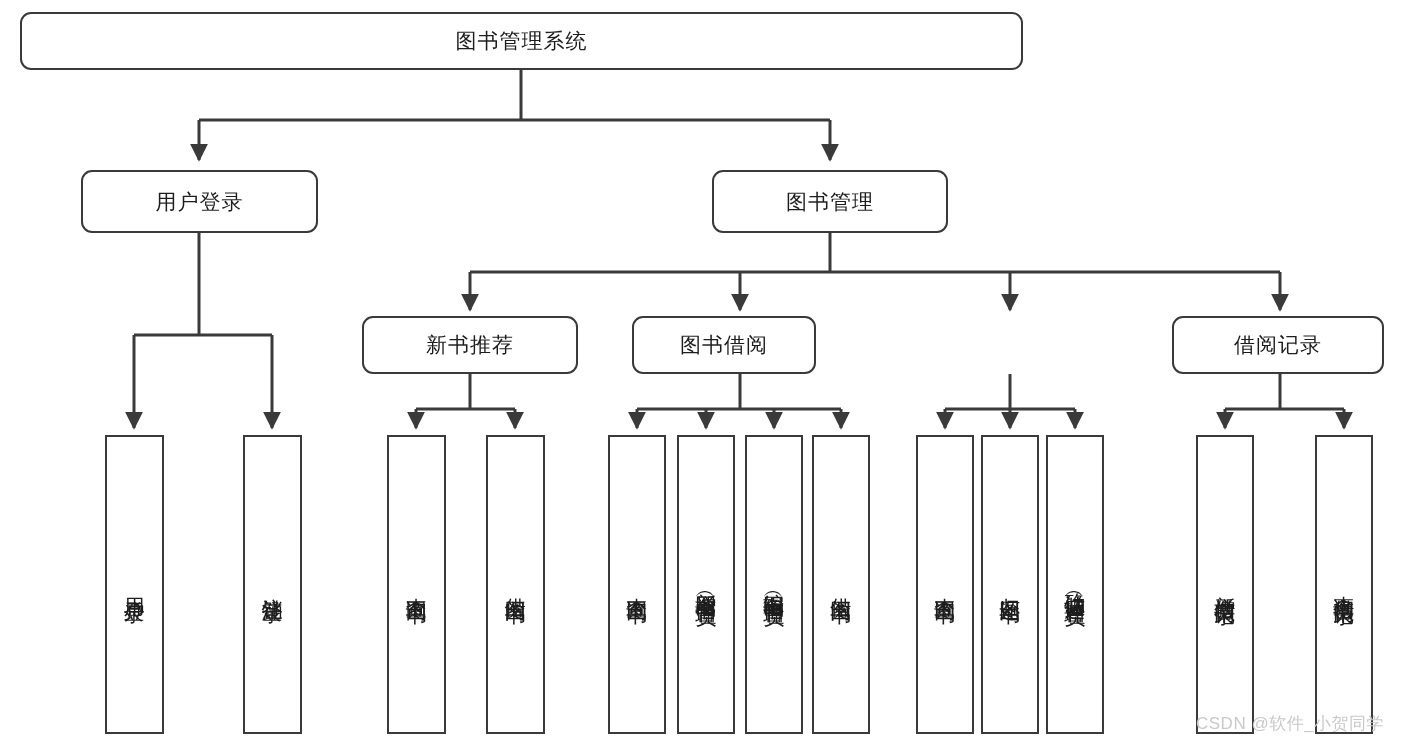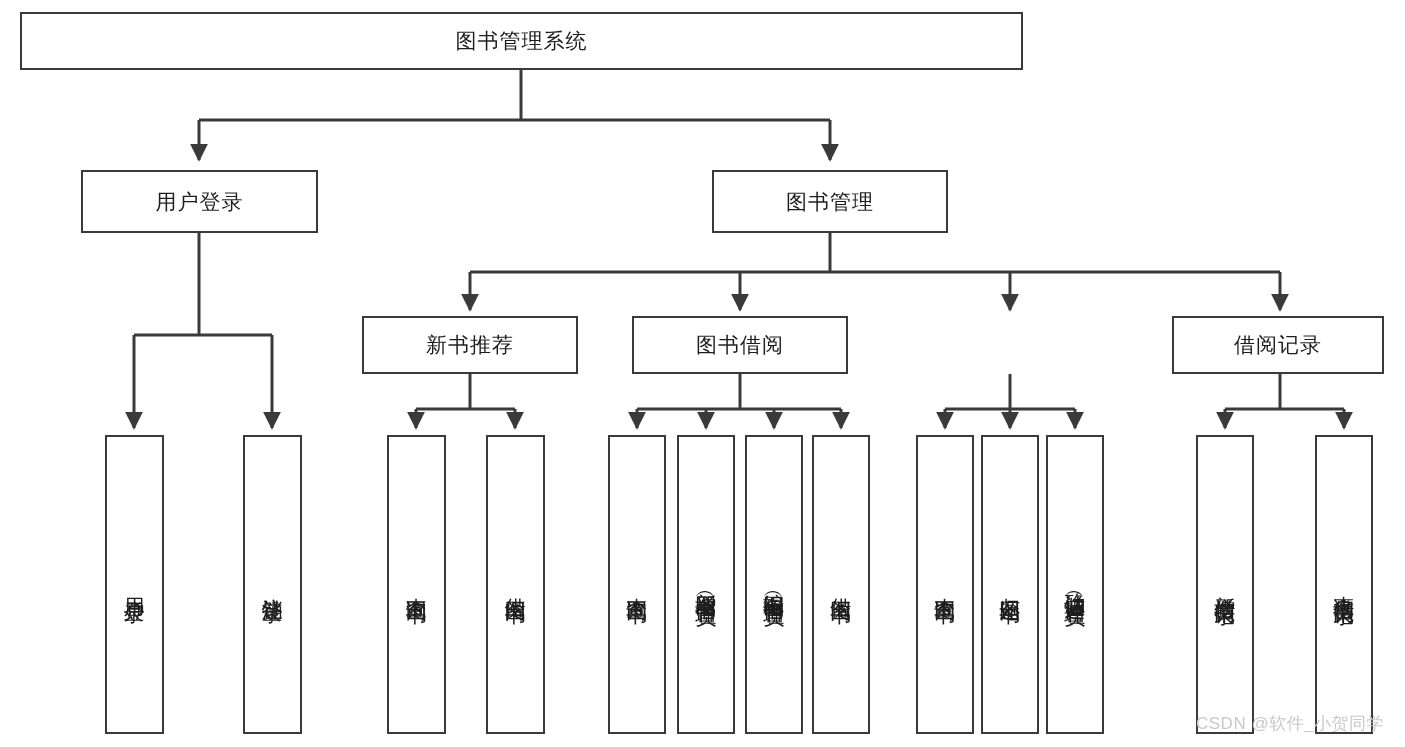--- a/index.html
+++ b/index.html
@@ -8,21 +8,21 @@
     font-family:"Liberation Sans","DejaVu Sans",sans-serif;
   }
   #stage{position:relative;width:1405px;height:747px;background:#fff;}
   svg#wires{position:absolute;left:0;top:0;width:1405px;height:747px;}
   .node{
     position:absolute;box-sizing:border-box;
     border:2.5px solid #3a3a3a;background:#ffffff;
     display:flex;align-items:center;justify-content:center;
     color:#1d1d1d;
   }
-  .node.h{font-size:21px;line-height:1.1;letter-spacing:1px;}
+  .node.h{font-size:21px;line-height:1.1;letter-spacing:1px;border-radius:11px;}
   .node.v{font-size:21px;line-height:1.12;letter-spacing:2px;}
   .vtext{
     writing-mode:vertical-rl;text-orientation:upright;
     white-space:nowrap;display:block;
   }
   .htext{white-space:nowrap;display:block;}
   #watermark{
     position:absolute;left:1196px;top:712px;
     font-size:17px;color:#c9c9c9;white-space:nowrap;
     letter-spacing:0.5px;pointer-events:none;text-align:center;
@@ -90,21 +90,21 @@
   <div class="node h" style="left:81px;top:170px;width:237px;height:63px;">
     <span class="htext">用户登录</span>
   </div>
   <div class="node h" style="left:362px;top:316px;width:216px;height:58px;">
     <span class="htext">新书推荐</span>
   </div>
 
   <div class="node h" style="left:712px;top:170px;width:236px;height:63px;">
     <span class="htext">图书管理</span>
   </div>
-  <div class="node h" style="left:632px;top:316px;width:216px;height:58px;">
+  <div class="node h" style="left:632px;top:316px;width:184px;height:58px;">
     <span class="htext">图书借阅</span>
   </div>
   <div class="node h" style="left:1172px;top:316px;width:212px;height:58px;">
     <span class="htext">借阅记录</span>
   </div>
 
   <div class="node v" style="left:105px;top:435px;width:59px;height:299px;">
     <span class="vtext">用户登录</span>
   </div>
   <div class="node v" style="left:243px;top:435px;width:59px;height:299px;">

